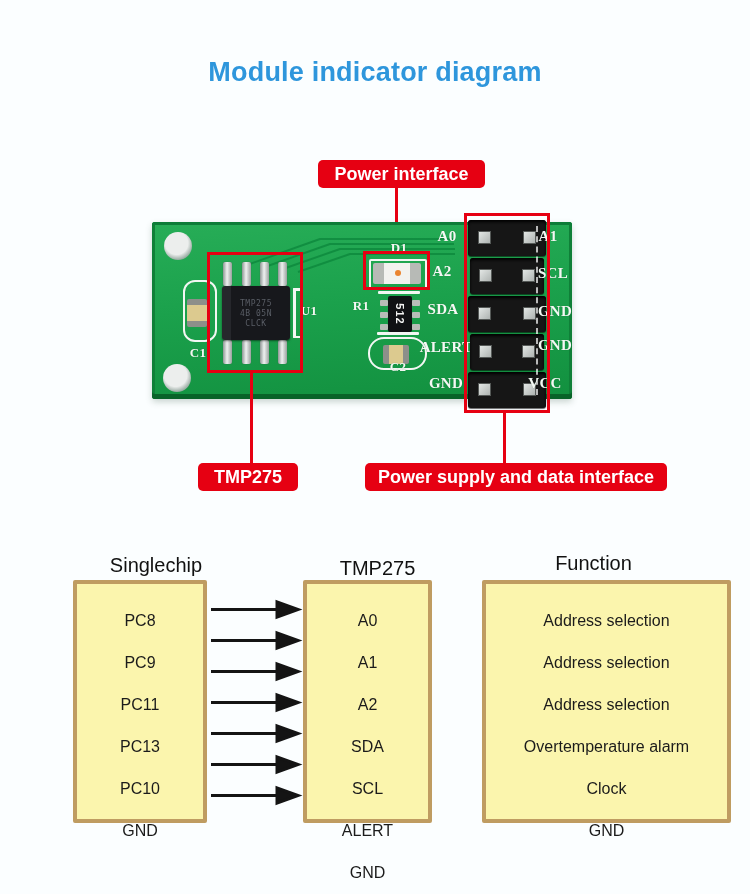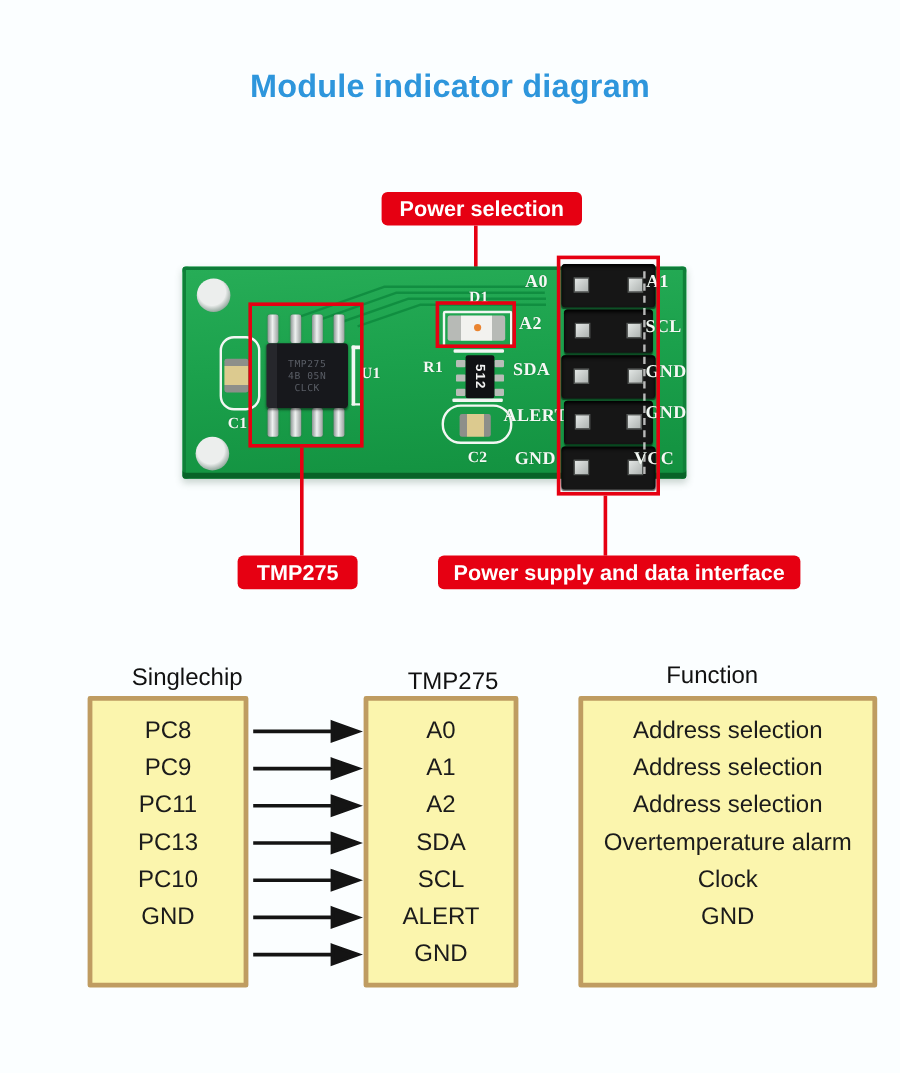--- a/index.html
+++ b/index.html
@@ -78,31 +78,31 @@
              background:linear-gradient(135deg,#e3e7e5,#aeb3b1); border:1px solid #555957; }
   .dashline{ border-left:2px dashed rgba(255,255,255,.7); }
   
   .colhead{ text-align:center; font-size:20px; color:#111; }
   .colbox{
     background:#fbf5ad; border:4px solid #bf9c61; border-radius:2px;
     box-sizing:border-box; padding-top:10px;
   }
   .colbox .row{
     height:31px; display:flex; align-items:center; justify-content:center;
-    font-size:20px; color:#1b1b1b; white-space:nowrap;
+    font-size:16px; color:#1b1b1b; white-space:nowrap;margin-top:11px;
   }
 </style>
 </head>
 <body>
 
 <div id="stage">
 
   <div class="abs title">Module indicator diagram</div>
 
-  <div class="abs callout" style="left:318px;top:160px;width:167px;height:28px;">Power selection</div>
+  <div class="abs callout" style="left:318px;top:160px;width:167px;height:28px;">Power interface</div>
   <div class="abs redline" style="left:395px;top:188px;height:64px;"></div>
 
   <div class="abs pcb">
 
     <svg class="abs" style="left:0;top:0;" width="420" height="177" viewBox="0 0 420 177">
       <g fill="none" stroke="#0e8a3e" stroke-width="2" stroke-linejoin="round" opacity="0.85">
         <polyline points="92,44 168,17 302,17"></polyline>
         <polyline points="110,46 178,22 302,22"></polyline>
         <polyline points="128,48 188,27 303,27"></polyline>
         <polyline points="146,50 198,32 303,32"></polyline>
@@ -148,21 +148,21 @@
     <div class="abs respad" style="left:260px;top:78px;"></div>
     <div class="abs respad" style="left:260px;top:90px;"></div>
     <div class="abs respad" style="left:260px;top:102px;"></div>
     <div class="abs res">
       <span>512</span>
     </div>
     <div class="abs silkline" style="left:225px;top:110px;width:42px;height:2.5px;"></div>
 
     <div class="abs outline" style="left:216px;top:115px;width:59px;height:33px;border-radius:16px;"></div>
     <div class="abs cap-h" style="left:231px;top:123px;width:26px;height:19px;"></div>
-    <span class="abs silk refdes" style="left:246px;top:159px;">C2</span>
+    <span class="abs silk refdes" style="left:246px;top:145px;">C2</span>
 
     <span class="abs silk" style="left:295px;top:14px;">A0</span>
     <span class="abs silk" style="left:290px;top:49px;">A2</span>
     <span class="abs silk" style="left:291px;top:87px;">SDA</span>
     <span class="abs silk" style="left:294px;top:125px;">ALERT</span>
     <span class="abs silk" style="left:294px;top:161px;">GND</span>
 
     <div class="abs" style="left:316px;top:-4px;width:78px;height:190px;">
       <div class="hseg" style="top:2px;">
         <div class="hcontact" style="left:10px;"></div>

